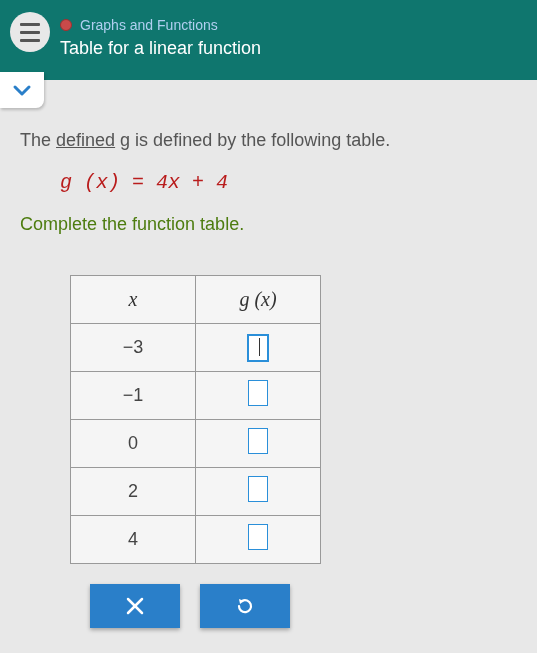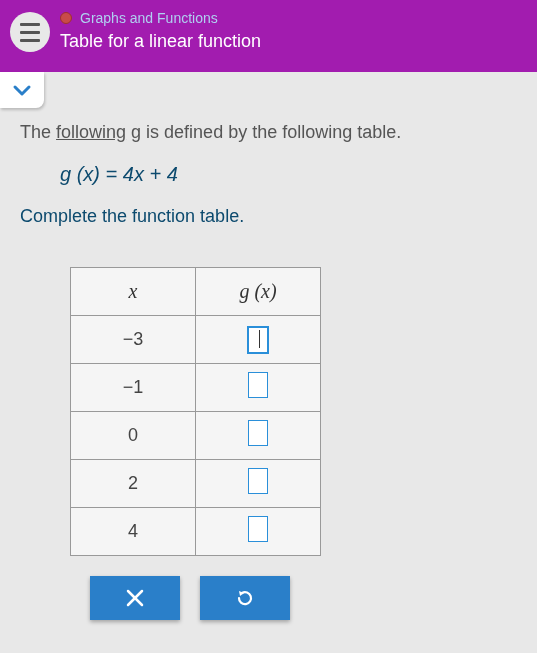--- a/index.html
+++ b/index.html
@@ -4,25 +4,25 @@
   <style>
     * { margin: 0; padding: 0; box-sizing: border-box; }
     body {
       font-family: Arial, sans-serif;
       background: #e8e8e8;
       width: 537px;
       height: 653px;
       overflow: hidden;
     }
     .header {
-      background: #a21caf;
+      background: #0f766e;
       color: white;
-      padding: 10px 15px 12px 60px;
+      padding: 17px 15px 12px 60px;
       position: relative;
-      height: 72px;
+      height: 80px;
     }
     .menu-btn {
       position: absolute;
       left: 10px;
       top: 12px;
       width: 40px;
       height: 40px;
       background: #e8e8e8;
       border-radius: 50%;
       display: flex;
@@ -83,27 +83,27 @@
       font-size: 18px;
       color: #555;
       margin-bottom: 20px;
     }
     .underline {
       text-decoration: underline;
     }
     .equation {
       font-size: 20px;
       font-style: italic;
-      font-family: Liberation Sans, sans-serif;
-      color: #0c4a6e;
+      font-family: Liberation Mono, monospace;
+      color: #b91c1c;
       margin: 0 0 20px 40px;
     }
     .instruction {
       font-size: 18px;
-      color: #0c4a6e;
+      color: #4d7c0f;
       margin-bottom: 40px;
     }
     .ftable {
       border-collapse: collapse;
       margin-left: 50px;
       background: #f5f5f5;
     }
     .ftable th, .ftable td {
       border: 1px solid #999;
       text-align: center;
@@ -180,21 +180,21 @@
 </div>
 
 <div class="expand-tab">
   <svg width="20" height="14" viewBox="0 0 20 14">
     <polyline points="3,4 10,11 17,4" fill="none" stroke="#2a7fc9" stroke-width="3" stroke-linecap="round" stroke-linejoin="round"></polyline>
   </svg>
 </div>
 
 <div class="content">
   <p class="prompt">
-    <span>The </span><span class="underline">following</span><span> g is defined by the following table.</span>
+    <span>The </span><span class="underline">defined</span><span> g is defined by the following table.</span>
   </p>
   <p class="equation">g (x) = 4x + 4</p>
   <p class="instruction">Complete the function table.</p>
 
   <table class="ftable">
     <thead>
       <tr>
         <th>x</th>
         <th>g (x)</th>
       </tr>

